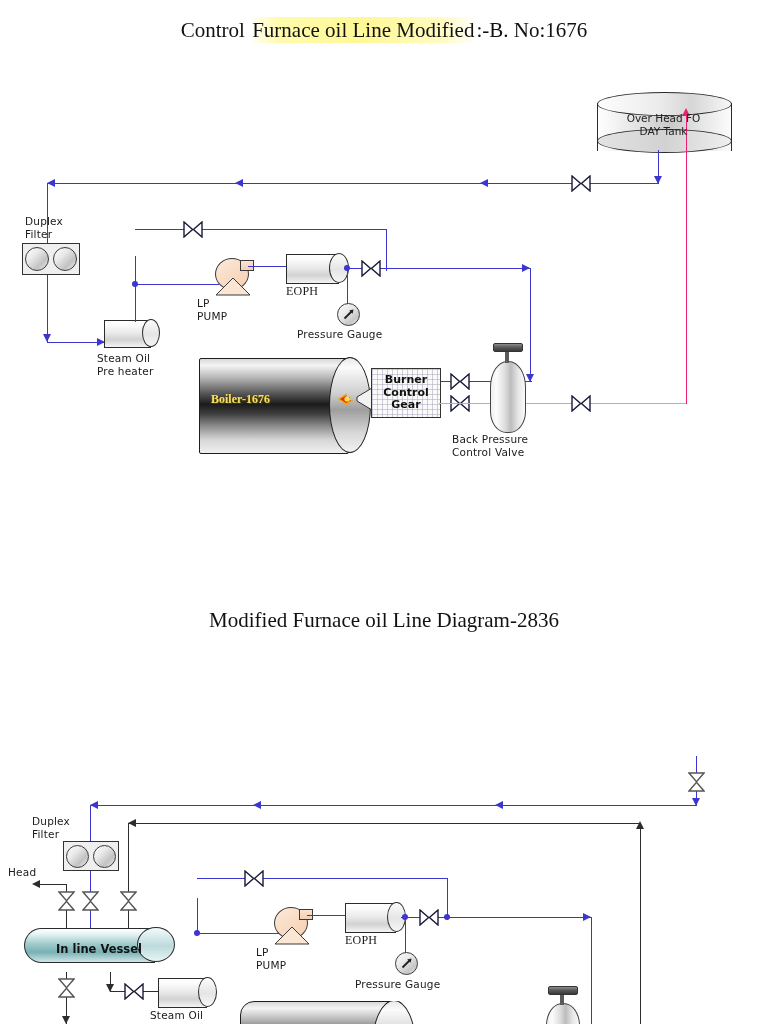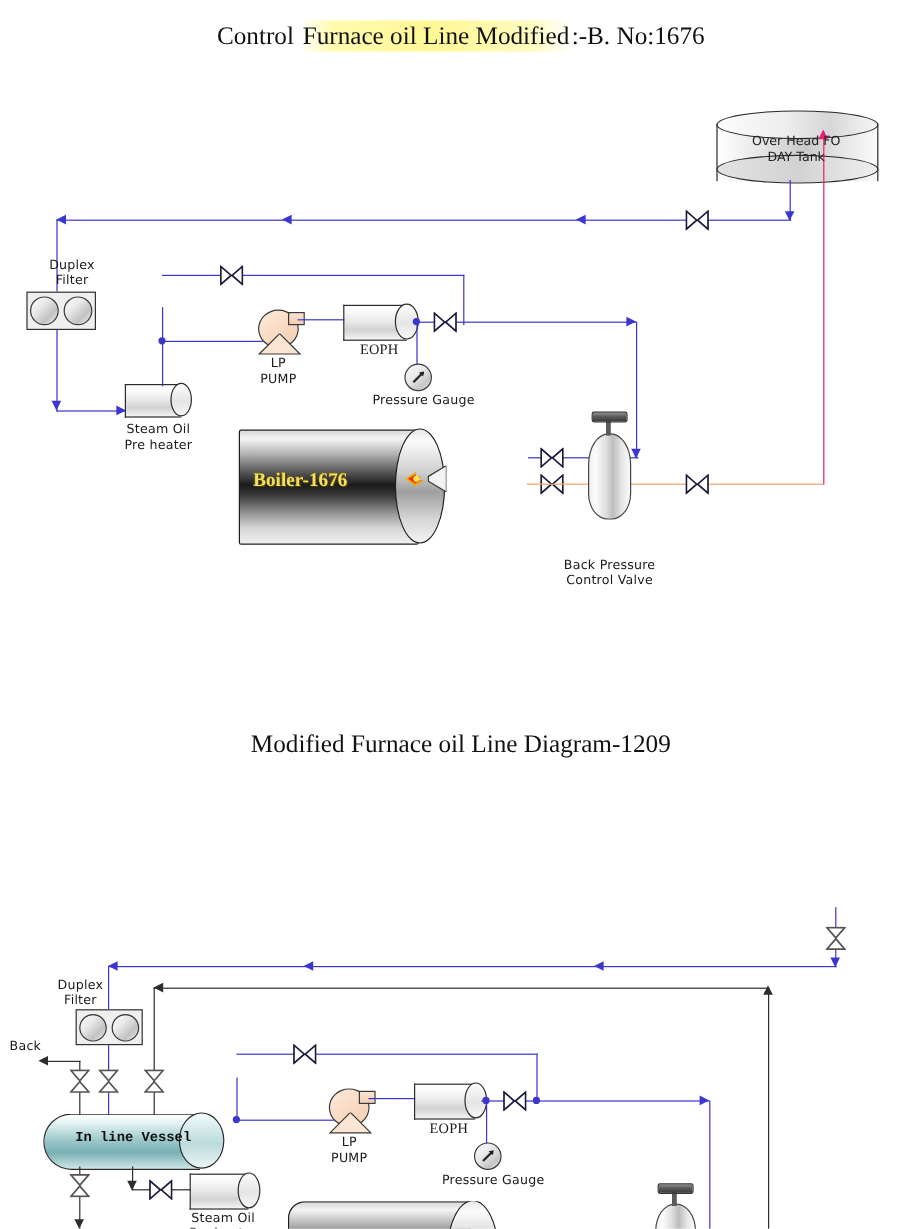--- a/index.html
+++ b/index.html
@@ -40,21 +40,21 @@
   .arw-d.blue2{border-top:8px solid #3b36d0;}
   .arw-l.black2{border-right:8px solid #2d2d2d;}
   .arw-u.black2{border-bottom:8px solid #2d2d2d;}
   .arw-d.black2{border-top:8px solid #2d2d2d;}
   .arw-u.pink2{border-bottom:8px solid #ec1e72;}
 
   .jdot{position:absolute;width:6px;height:6px;border-radius:50%;
         background:#3b36d0;}
 
   
-  .lbl{position:absolute;font-size:10.5px;color:#1a1a1a;text-align:center;
+  .lbl{position:absolute;font-size:10.5px;color:#1a1a1a;text-align:left;
        line-height:12.5px;letter-spacing:.2px;white-space:pre-line;}
 
   
   .tank{position:absolute;}
   .tank .body{position:absolute;left:0;top:0;width:100%;height:100%;
       background:linear-gradient(to right,#ffffff 0%,#f2f2f2 14%,#d9d9d9 40%,
                  #c9c9c9 55%,#e6e6e6 78%,#fbfbfb 100%);
       border-left:1px solid #2b2b2b;border-right:1px solid #2b2b2b;}
   .tank .top{position:absolute;left:0;width:100%;
       background:linear-gradient(to right,#fdfdfd,#ececec 45%,#d6d6d6 70%,#f7f7f7);
@@ -85,21 +85,21 @@
   .boiler .shell{position:absolute;left:0;top:0;height:100%;
       background:linear-gradient(to bottom,
         #d9d9d9 0%,#f4f4f4 7%,#b6b6b6 20%,#5a5a5a 36%,#1b1b1b 48%,
         #3d3d3d 58%,#8f8f8f 72%,#d6d6d6 86%,#f0f0f0 100%);
       border:1px solid #1e1e1e;border-radius:2px;}
   .boiler .cap{position:absolute;top:-1px;height:100%;border:1px solid #1e1e1e;
       border-radius:50%;
       background:linear-gradient(to bottom,#e8e8e8,#fbfbfb 10%,#cfcfcf 38%,
         #9e9e9e 55%,#d8d8d8 80%,#f2f2f2 100%);}
   .boiler .name{position:absolute;z-index:6;font-family:"Liberation Serif",serif;
-      font-weight:bold;font-size:16px;color:#f2df6b;
+      font-weight:bold;font-size:12px;color:#f2df6b;
       text-shadow:1px 1px 0 #4a3c00, -0.5px -0.5px 0 #7a6a10;}
 
   
   .filter{position:absolute;background:#efefef;border:1.6px solid #333;
       display:flex;align-items:center;justify-content:space-around;}
   .filter i{display:block;border-radius:50%;border:1px solid #3a3a3a;
       background:linear-gradient(135deg,#fdfdfd 0%,#eaeaea 35%,#c2c2c2 70%,#efefef 100%);}
 
   
   .pump{position:absolute;}
@@ -242,20 +242,25 @@
   <div class="name" style="left:12px;top:34px;">Boiler-1676</div>
 </div>
 
 <svg class="flame" style="left:338px;top:388px;" width="34" height="22" viewBox="0 0 34 22">
   <polygon points="34,0 34,22 19,13 19,9" fill="#f2f2f2" stroke="#333" stroke-width="1"></polygon>
   <polygon points="0,11 9,5 7,11 13,8 10,13 16,12 8,17" fill="#f2a900"></polygon>
   <polygon points="2,11 9,7 7,11 12,9 9,13 14,12 8,15" fill="#e8301a"></polygon>
   <circle cx="9" cy="11" r="2.6" fill="#ffe14d"></circle>
 </svg>
 
+<div class="bcg" style="left:371px;top:368px;width:68px;height:48px;">
+  <span>Burner</span>
+  <span>Control</span>
+  <span>Gear</span>
+</div>
 
 <svg class="ln" style="left:450px;top:373px;" width="20" height="17" viewBox="0 0 20 17">
   <polygon points="1,1 1,16 9.6,8.5" fill="#fff" stroke="#1a1a3a" stroke-width="1.4"></polygon>
   <polygon points="19,1 19,16 10.4,8.5" fill="#fff" stroke="#1a1a3a" stroke-width="1.4"></polygon>
 </svg>
 <svg class="ln" style="left:450px;top:395px;" width="20" height="17" viewBox="0 0 20 17">
   <polygon points="1,1 1,16 9.6,8.5" fill="#fff" stroke="#1a1a3a" stroke-width="1.4"></polygon>
   <polygon points="19,1 19,16 10.4,8.5" fill="#fff" stroke="#1a1a3a" stroke-width="1.4"></polygon>
 </svg>
 
@@ -263,27 +268,27 @@
 <svg class="ln" style="left:571px;top:395px;" width="20" height="17" viewBox="0 0 20 17">
   <polygon points="1,1 1,16 9.6,8.5" fill="#fff" stroke="#1a1a3a" stroke-width="1.4"></polygon>
   <polygon points="19,1 19,16 10.4,8.5" fill="#fff" stroke="#1a1a3a" stroke-width="1.4"></polygon>
 </svg>
 
 <div class="bpcv" style="left:490px;top:361px;width:34px;height:70px;">
   <div class="bodyv"></div>
   <div class="stem" style="left:15px;top:-12px;width:4px;height:14px;"></div>
   <div class="wheel" style="left:3px;top:-18px;width:28px;height:7px;"></div>
 </div>
-<div class="lbl" style="left:452px;top:433px;width:112px;margin-top:32px;">Back Pressure
+<div class="lbl" style="left:452px;top:433px;width:112px;">Back Pressure
 Control Valve</div>
 
 <div class="ln v pink" style="left:686px;top:110px;height:294px;"></div>
 <div class="arw arw-u pink2" style="left:681.5px;top:108px;"></div>
 
-<div class="title title-2">Modified Furnace oil Line Diagram-1209</div>
+<div class="title title-2">Modified Furnace oil Line Diagram-2836</div>
 
 
 <div class="ln v blue" style="left:696px;top:756px;height:50px;"></div>
 <svg class="ln" style="left:688px;top:772px;" width="17" height="20" viewBox="0 0 17 20">
   <polygon points="1,1 16,1 8.5,9.6" fill="#fff" stroke="#555" stroke-width="1.4"></polygon>
   <polygon points="1,19 16,19 8.5,10.4" fill="#fff" stroke="#555" stroke-width="1.4"></polygon>
 </svg>
 <div class="arw arw-d blue2" style="left:691.5px;top:798px;"></div>
 
 <div class="ln h blue" style="left:90px;top:805px;width:607px;"></div>
@@ -301,39 +306,39 @@
   <i style="width:21px;height:21px;"></i>
 </div>
 
 <div class="ln h black" style="left:128px;top:823px;width:512px;"></div>
 <div class="arw arw-l black2" style="left:128px;top:818.5px;"></div>
 <div class="ln v black" style="left:128px;top:823px;height:122px;"></div>
 <div class="arw arw-d black2" style="left:123.5px;top:935px;"></div>
 <div class="ln v black" style="left:640px;top:823px;height:201px;"></div>
 <div class="arw arw-u black2" style="left:635.5px;top:821px;"></div>
 
-<div class="lbl" style="left:8px;top:866px;width:40px;text-align:left;">Back</div>
+<div class="lbl" style="left:8px;top:866px;width:40px;text-align:left;">Head</div>
 <div class="ln v black" style="left:66px;top:884px;height:55px;"></div>
 <div class="ln h black" style="left:34px;top:884px;width:33px;"></div>
 <div class="arw arw-l black2" style="left:32px;top:879.5px;"></div>
 
 <svg class="ln" style="left:58px;top:891px;" width="17" height="20" viewBox="0 0 17 20">
   <polygon points="1,1 16,1 8.5,9.6" fill="#fff" stroke="#555" stroke-width="1.4"></polygon>
   <polygon points="1,19 16,19 8.5,10.4" fill="#fff" stroke="#555" stroke-width="1.4"></polygon>
 </svg>
 <svg class="ln" style="left:82px;top:891px;" width="17" height="20" viewBox="0 0 17 20">
   <polygon points="1,1 16,1 8.5,9.6" fill="#fff" stroke="#555" stroke-width="1.4"></polygon>
   <polygon points="1,19 16,19 8.5,10.4" fill="#fff" stroke="#555" stroke-width="1.4"></polygon>
 </svg>
 <svg class="ln" style="left:120px;top:891px;" width="17" height="20" viewBox="0 0 17 20">
   <polygon points="1,1 16,1 8.5,9.6" fill="#fff" stroke="#555" stroke-width="1.4"></polygon>
   <polygon points="1,19 16,19 8.5,10.4" fill="#fff" stroke="#555" stroke-width="1.4"></polygon>
 </svg>
 
-<div class="hcyl teal" style="left:36px;top:928px;width:150px;height:45px;font-family:Liberation Mono, monospace;">
+<div class="hcyl teal" style="left:24px;top:928px;width:150px;height:33px;">
   <div class="shell" style="width:130px;border-radius:24px 0 0 24px;"></div>
   <div class="cap" style="left:113px;width:36px;"></div>
   <div class="lab" style="top:14px;font-size:11.5px;font-weight:bold;color:#111;">In line Vessel</div>
 </div>
 
 <div class="ln v black" style="left:66px;top:972px;height:52px;"></div>
 <svg class="ln" style="left:58px;top:978px;" width="17" height="20" viewBox="0 0 17 20">
   <polygon points="1,1 16,1 8.5,9.6" fill="#fff" stroke="#555" stroke-width="1.4"></polygon>
   <polygon points="1,19 16,19 8.5,10.4" fill="#fff" stroke="#555" stroke-width="1.4"></polygon>
 </svg>

